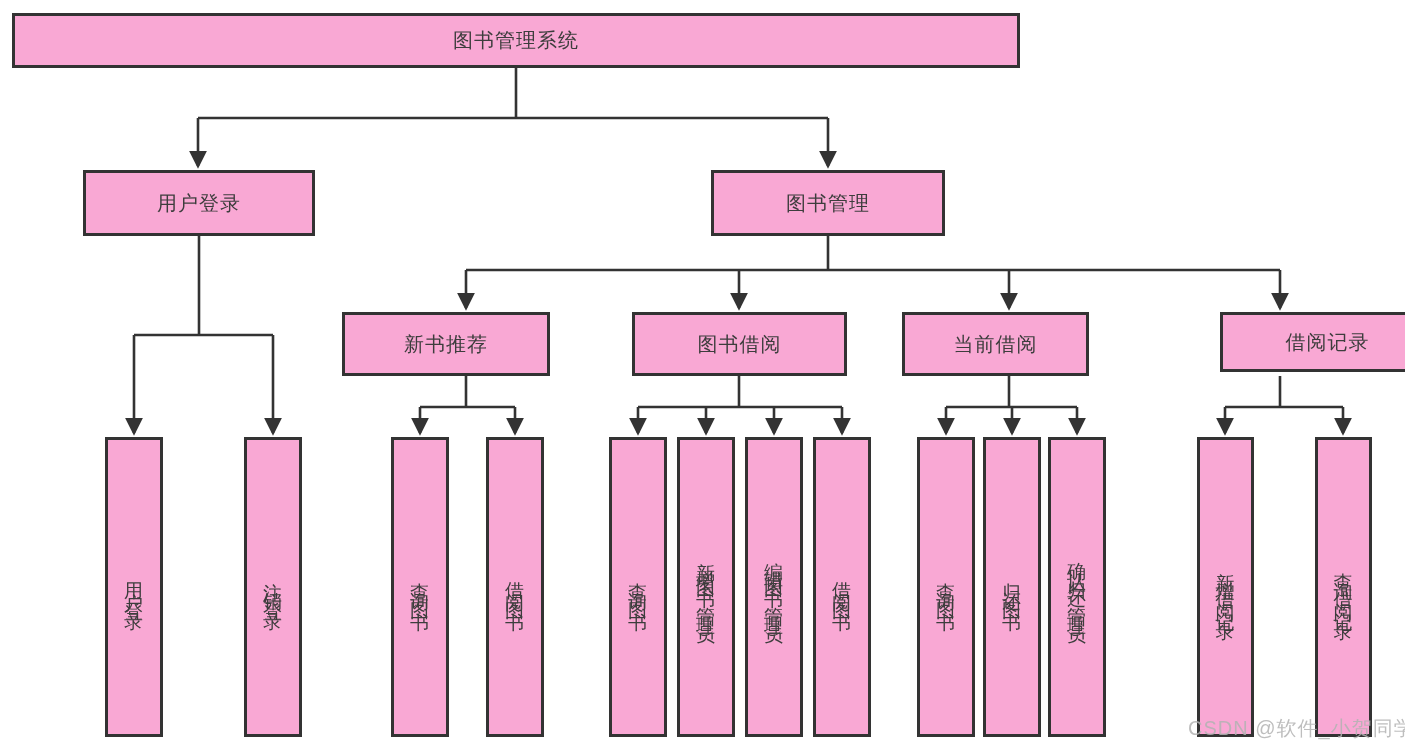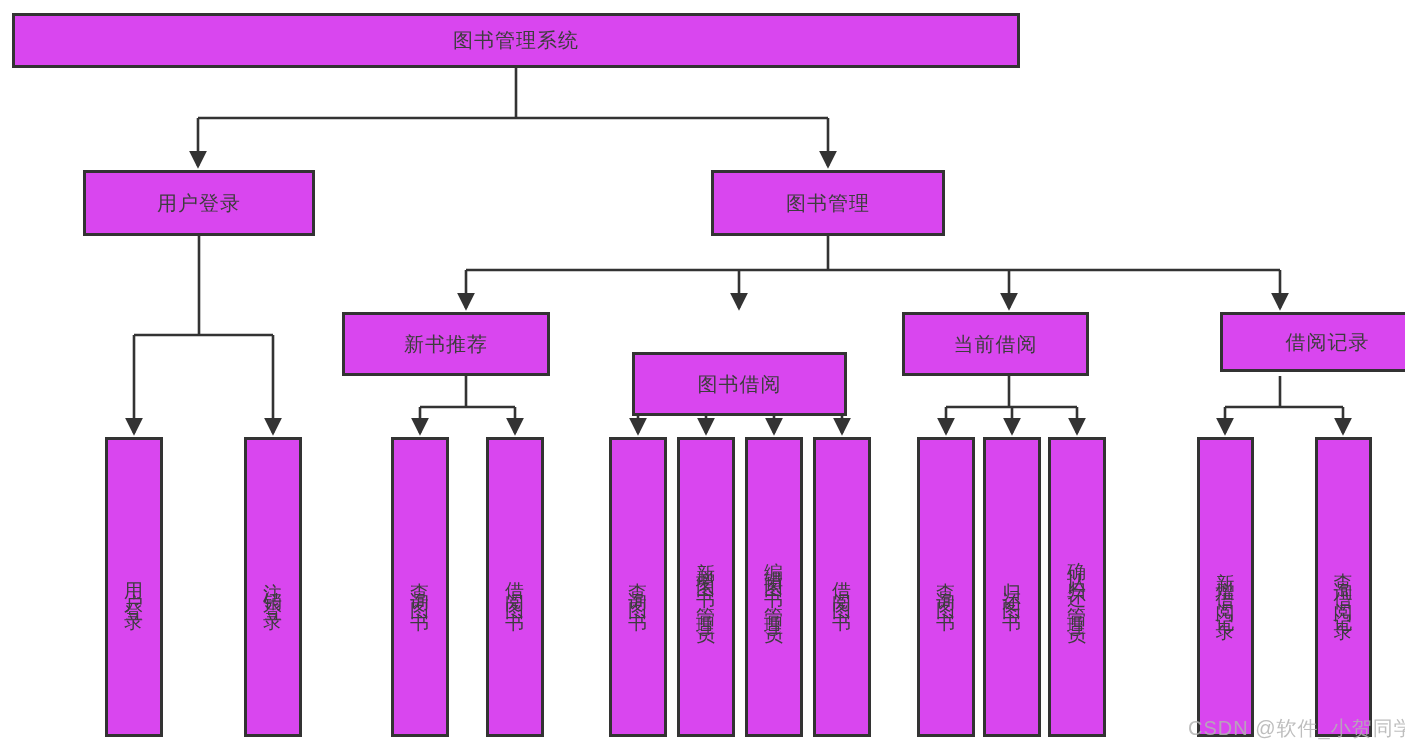--- a/index.html
+++ b/index.html
@@ -6,21 +6,21 @@
   #stage{
     position:relative;
     width:1405px;height:747px;
     background:#ffffff;
     font-family:"Liberation Sans","DejaVu Sans",sans-serif;
     overflow:hidden;
   }
   #wires{position:absolute;left:0;top:0;width:1405px;height:747px;}
   .box{
     position:absolute;
-    background:#d946ef;
+    background:#f9a8d4;
     border:3px solid #333333;
     display:flex;
     align-items:center;
     justify-content:center;
     box-sizing:border-box;
     color:#3d3d3d;
   }
   .box.h span{
     font-size:20px;
     letter-spacing:1px;
@@ -108,21 +108,21 @@
   <div class="box h" style="left:83px;top:170px;width:232px;height:66px;">
     <span>用户登录</span>
   </div>
   <div class="box h" style="left:711px;top:170px;width:234px;height:66px;text-align:center;">
     <span>图书管理</span>
   </div>
 
   <div class="box h" style="left:342px;top:312px;width:208px;height:64px;">
     <span>新书推荐</span>
   </div>
-  <div class="box h" style="left:632px;top:312px;width:215px;height:64px;margin-top:40px;">
+  <div class="box h" style="left:632px;top:312px;width:215px;height:64px;">
     <span>图书借阅</span>
   </div>
   <div class="box h" style="left:902px;top:312px;width:187px;height:64px;">
     <span>当前借阅</span>
   </div>
   <div class="box h" style="left:1220px;top:312px;width:215px;height:60px;">
     <span>借阅记录</span>
   </div>
 
   <div class="box v" style="left:105px;top:437px;width:58px;height:300px;">

